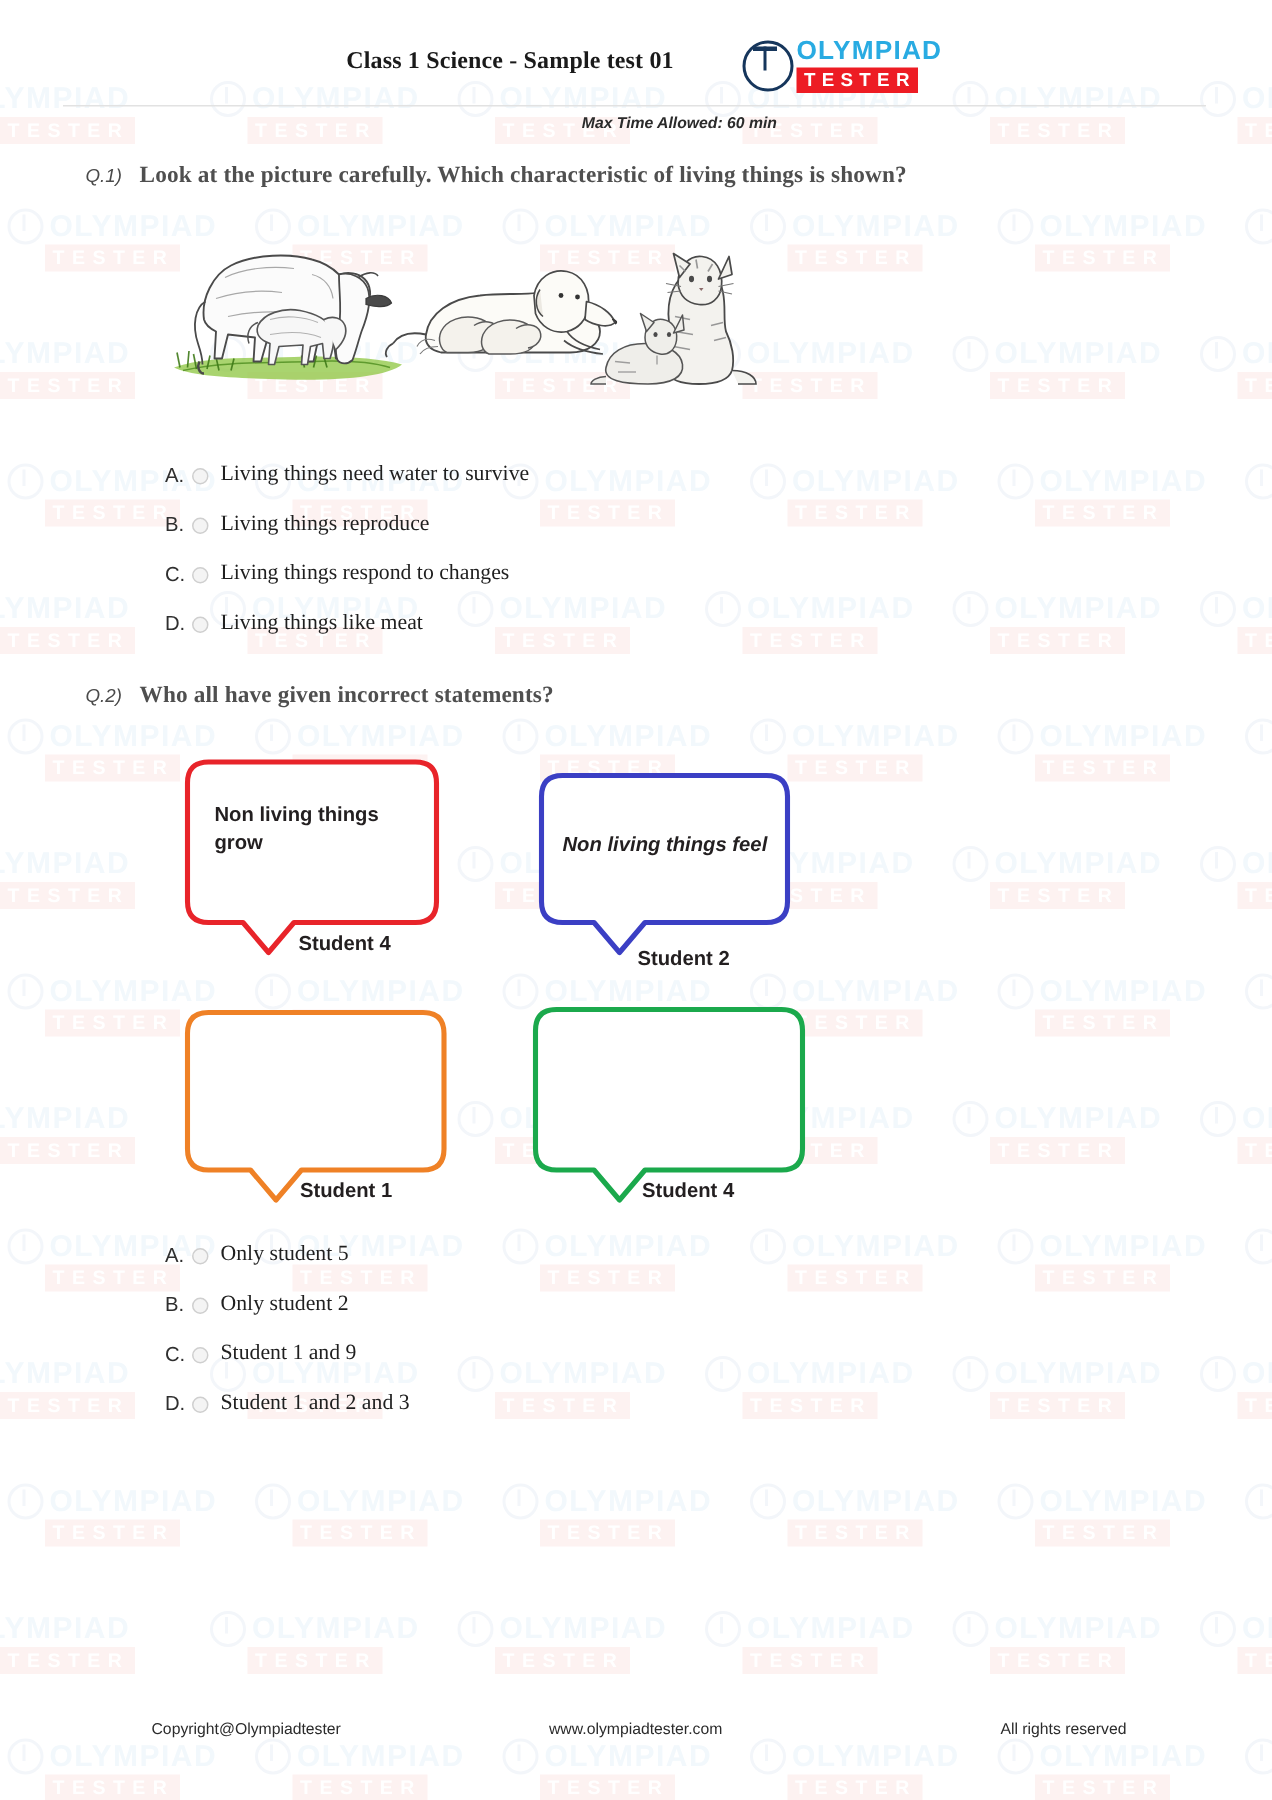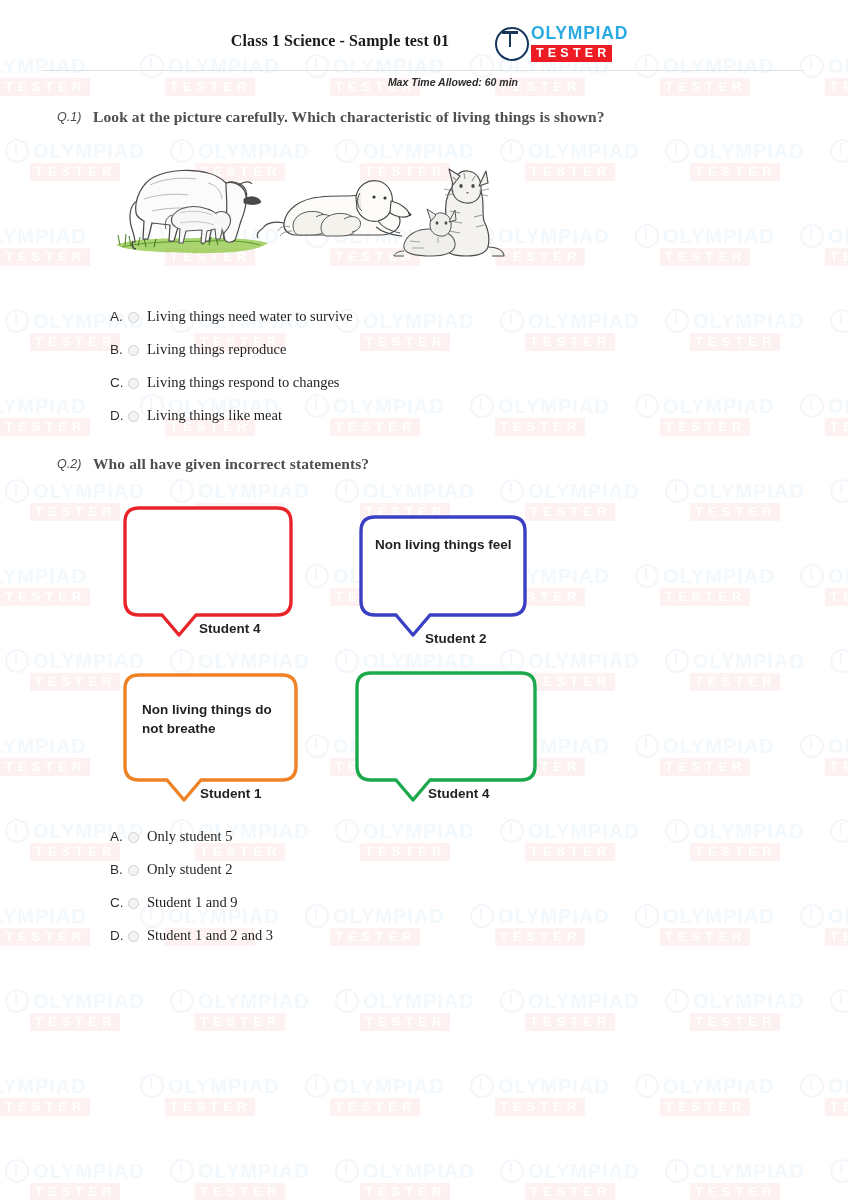--- a/index.html
+++ b/index.html
@@ -839,26 +839,26 @@
       <path d="M375 22 L511 22 Q525 22 525 36 L525 106 Q525 120 511 120 L430 120
                L413 140 L396 120 L375 120 Q361 120 361 106 L361 36 Q361 22 375 22 Z" fill="#ffffff" stroke="#3b3fc4" stroke-width="3.4" stroke-linejoin="round"></path>
 
       <path d="M139 180 L282 180 Q296 180 296 194 L296 271 Q296 285 282 285 L201 285
                L184 305 L167 285 L139 285 Q125 285 125 271 L125 194 Q125 180 139 180 Z" fill="#ffffff" stroke="#ef8126" stroke-width="3.4" stroke-linejoin="round"></path>
 
       <path d="M371 178 L521 178 Q535 178 535 192 L535 271 Q535 285 521 285 L430 285
                L413 305 L396 285 L371 285 Q357 285 357 271 L357 192 Q357 178 371 178 Z" fill="#ffffff" stroke="#1ba94c" stroke-width="3.4" stroke-linejoin="round"></path>
     </svg>
 
+    <div class="bubble-text" style="left:143px; top:38px; width:140px;">Non living things grow</div>
     <div class="student-label" style="left:199px; top:126px;">Student 4</div>
 
-    <div class="bubble-text" style="left:375px; top:40px; width:148px;">Non living things feel</div>
+    <div class="bubble-text" style="left:375px; top:58px; width:148px;font-style:italic;">Non living things feel</div>
     <div class="student-label" style="left:425px; top:136px;">Student 2</div>
 
-    <div class="bubble-text" style="left:142px; top:205px; width:150px;">Non living things do not breathe</div>
     <div class="student-label" style="left:200px; top:291px;">Student 1</div>
 
     <div class="student-label" style="left:428px; top:291px;">Student 4</div>
   </div>
 
   <div class="options" id="q2-options" style="position:absolute; left:0; top:820px; width:848px;">
     <div class="option-row">
       <span class="opt-letter">A.</span>
       <span class="opt-radio"></span>
       <span class="opt-label">Only student 5</span>
@@ -873,14 +873,19 @@
       <span class="opt-radio"></span>
       <span class="opt-label">Student 1 and 9</span>
     </div>
     <div class="option-row">
       <span class="opt-letter">D.</span>
       <span class="opt-radio"></span>
       <span class="opt-label">Student 1 and 2 and 3</span>
     </div>
   </div>
 
+  <div id="footer">
+    <span id="footer-left">Copyright@Olympiadtester</span>
+    <span id="footer-center">www.olympiadtester.com</span>
+    <span id="footer-right">All rights reserved</span>
+  </div>
 
 </div>
 
 </body></html>

